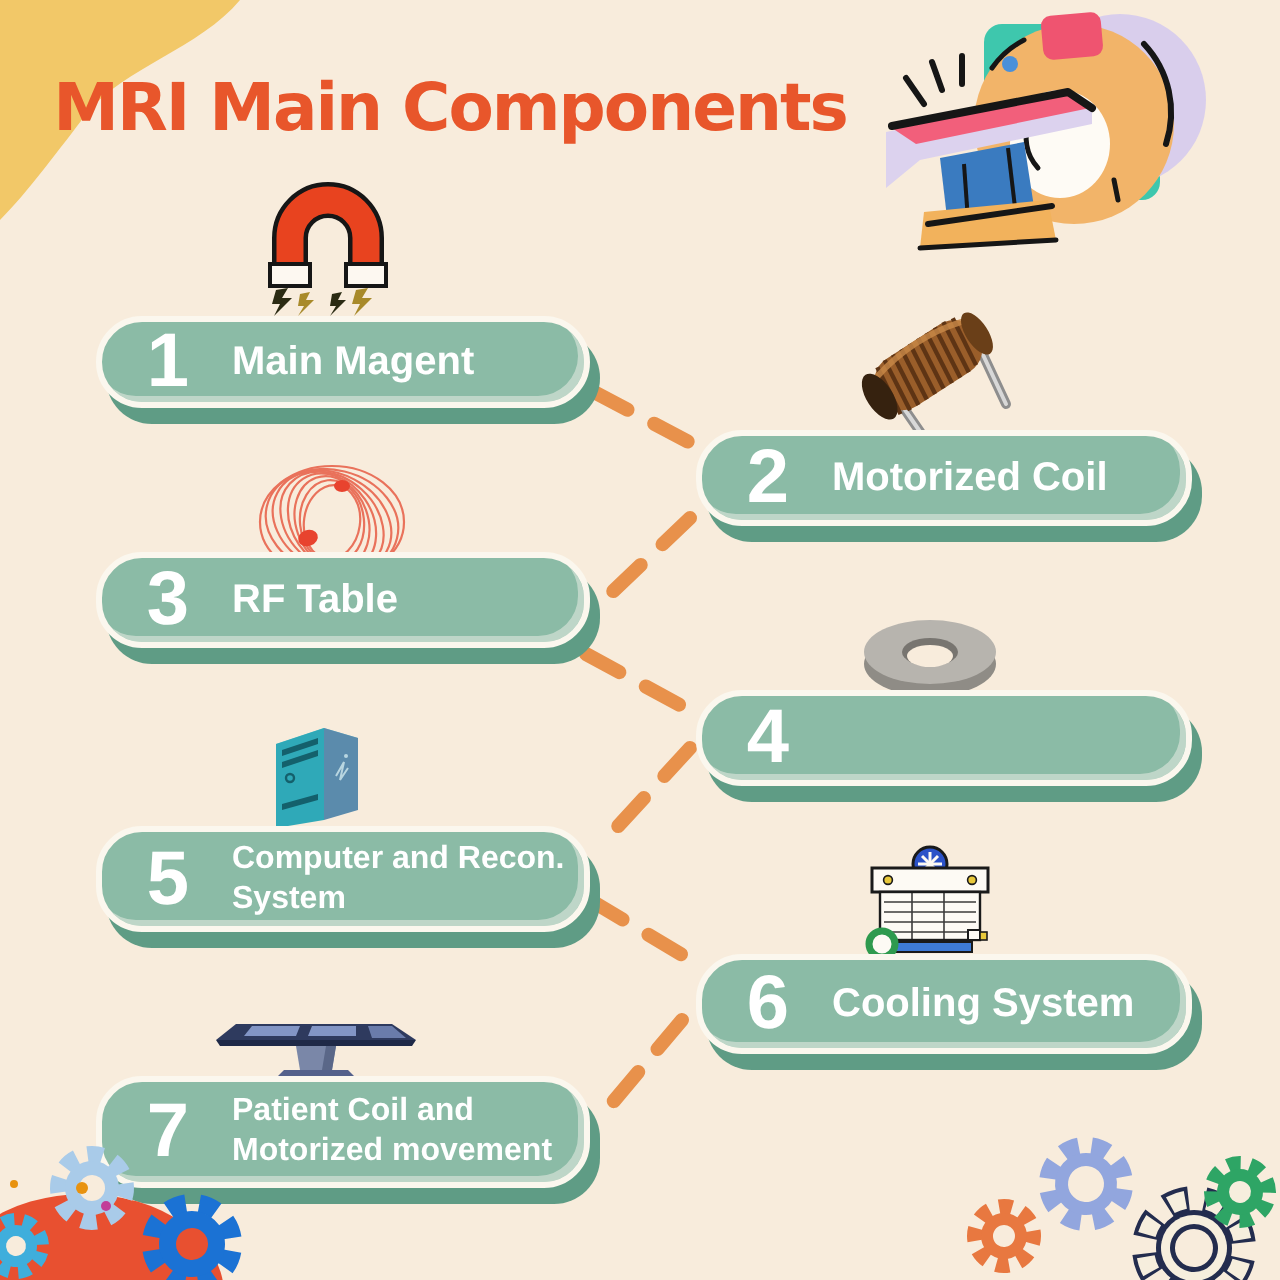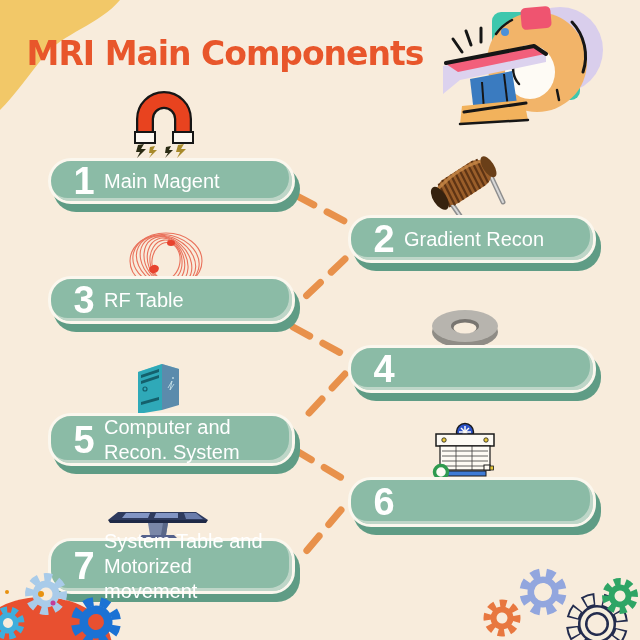--- a/index.html
+++ b/index.html
@@ -23,23 +23,23 @@
     border-radius:23px;
     box-shadow:5px 8px 0 var(--pill-shadow,#5F9C85), inset -3px -3px 0 rgba(253,248,241,.45);
     color:var(--pill-text,#FFFFFF);
     padding-left:14px;box-sizing:border-box;
   }
   .pill .num{
     width:38px;flex:0 0 38px;text-align:center;
     font-size:38px;font-weight:800;line-height:1;
   }
   .pill .label{
-    margin-left:1px;font-size:20px;font-weight:400;line-height:1.25;
-  }
-  .pill.two .label{font-size:20px;max-width:186px;}
+    margin-left:13px;font-size:20px;font-weight:700;line-height:1.25;
+  }
+  .pill.two .label{font-size:16px;max-width:186px;}
   .pill.left{left:48px;width:247px;}
   .pill.right{left:348px;width:248px;}
   svg{display:block;}
   .connectors{position:absolute;left:0;top:0;pointer-events:none;}
 </style>
 </head>
 <body>
 
 <div class="page">
 
@@ -194,39 +194,40 @@
     <polygon points="26,33 78,33 84,39 20,39" fill="#8D9AC4"></polygon>
     <polygon points="20,39 84,39 86,41 18,41" fill="#3D4A75"></polygon>
   </svg>
 
   <div class="pill left" style="top:158px;height:46px">
     <span class="num">1</span>
     <span class="label">Main Magent</span>
   </div>
   <div class="pill right" style="top:215px;height:48px">
     <span class="num">2</span>
-    <span class="label">Gradient Recon</span>
+    <span class="label">Motorized Coil</span>
   </div>
   <div class="pill left" style="top:276px;height:48px">
     <span class="num">3</span>
     <span class="label">RF Table</span>
   </div>
   <div class="pill right" style="top:345px;height:48px">
     <span class="num">4</span>
   </div>
   <div class="pill left two" style="top:413px;height:53px">
     <span class="num">5</span>
     <span class="label">Computer and Recon. System</span>
   </div>
   <div class="pill right" style="top:477px;height:50px">
     <span class="num">6</span>
+    <span class="label">Cooling System</span>
   </div>
   <div class="pill left two" style="top:538px;height:56px">
     <span class="num">7</span>
-    <span class="label">System Table and Motorized movement</span>
+    <span class="label">Patient Coil and Motorized movement</span>
   </div>
 
   <svg class="abs" style="left:462px;top:540px" width="178" height="100" viewBox="0 0 178 100">
 
     <g transform="rotate(12 135 84)">
       <circle cx="135" cy="84" r="24.5" fill="none" stroke="#232C4E" stroke-width="13" stroke-dasharray="11.2 8.04"></circle>
       <circle cx="135" cy="84" r="19" fill="#232C4E"></circle>
       <circle cx="135" cy="84" r="24.5" fill="none" stroke="#F6EEDD" stroke-width="9" stroke-dasharray="8 11.24" stroke-dashoffset="-1.6"></circle>
       <circle cx="135" cy="84" r="16.5" fill="#F6EEDD"></circle>
       <circle cx="135" cy="84" r="12" fill="#232C4E"></circle>

